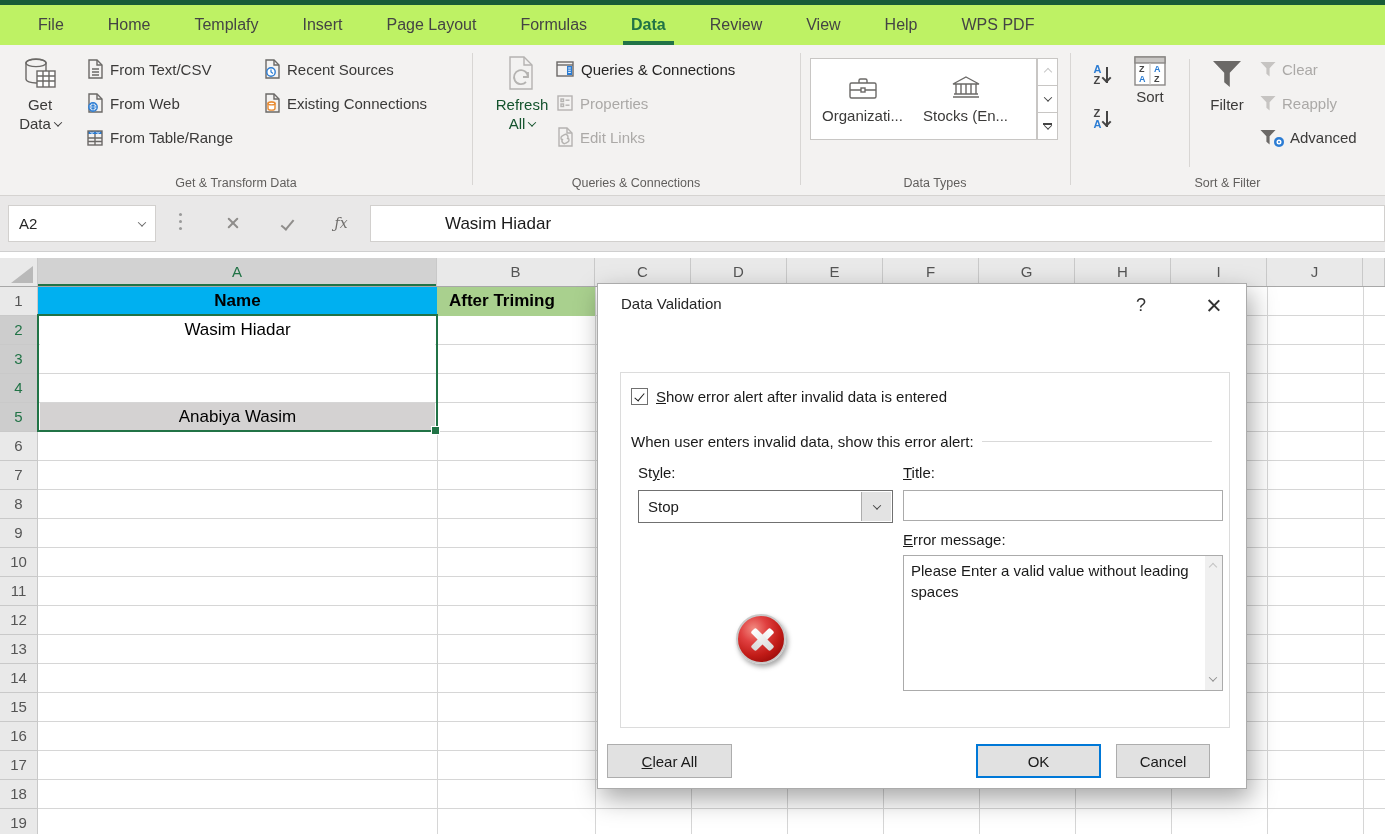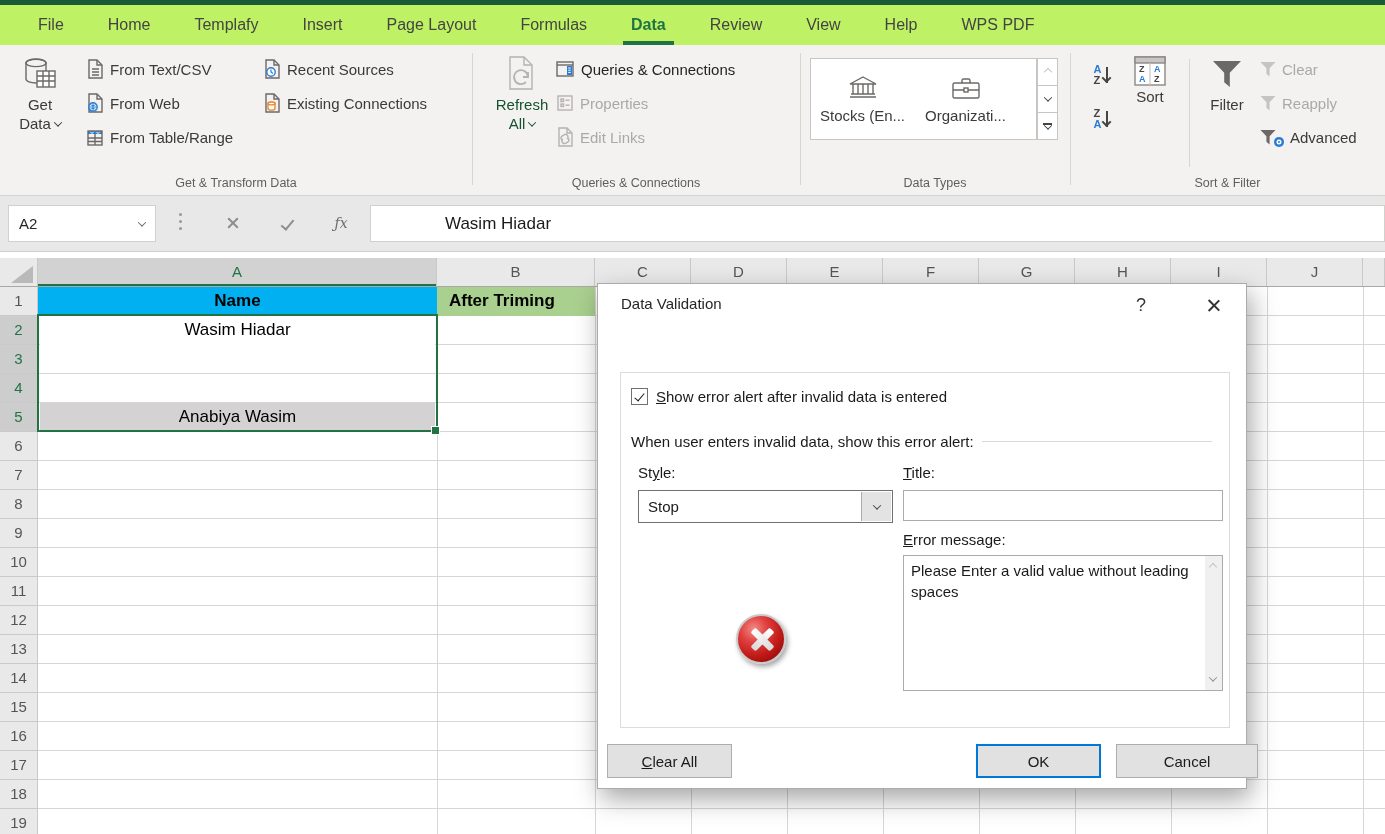--- a/index.html
+++ b/index.html
@@ -234,33 +234,33 @@
         <span>Edit Links</span>
       </div>
       <div class="glabel">Queries &amp; Connections</div>
     </div>
     <div class="rsep" style="left:800px"></div>
 
     <div class="rgroup" style="left:800px;width:270px">
       <div class="gallery" style="left:10px;top:13px;width:227px;height:82px">
         <div class="gal-item">
           <svg width="30" height="26" viewBox="0 0 30 26">
-              <path class="st" d="M15 2 28 9H2z" fill="#fff"></path>
-              <path class="st" d="M5 9v10M10 9v10M15 9v10M20 9v10M25 9v10M3 19h24M2 22h26"></path>
-            </svg>
-          <span>Stocks (En...</span>
-        </div>
-        <div class="gal-item">
-          <svg width="30" height="26" viewBox="0 0 30 26">
               <rect class="st" x="2" y="8" width="26" height="15" rx="1.5" fill="#fff"></rect>
               <path class="st" d="M11 8V5.5A1.5 1.5 0 0 1 12.5 4h5A1.5 1.5 0 0 1 19 5.5V8"></path>
               <rect class="st" x="13" y="13" width="4" height="4" fill="#fff"></rect>
               <path class="st" d="M2 15h11M17 15h11"></path>
             </svg>
           <span>Organizati...</span>
+        </div>
+        <div class="gal-item">
+          <svg width="30" height="26" viewBox="0 0 30 26">
+              <path class="st" d="M15 2 28 9H2z" fill="#fff"></path>
+              <path class="st" d="M5 9v10M10 9v10M15 9v10M20 9v10M25 9v10M3 19h24M2 22h26"></path>
+            </svg>
+          <span>Stocks (En...</span>
         </div>
       </div>
       <div class="gal-scroll" style="left:237px;top:13px;height:82px">
         <div>
             <i class="chev up" style="color:#C8C8C8"></i>
           </div>
         <div>
             <i class="chev down" style="color:#444"></i>
           </div>
         <div style="flex-direction:column">
@@ -443,18 +443,18 @@
     </div>
 
     <div class="stopicon"></div>
 
     <div class="dbtn" style="left:9px;width:125px">
         <span><span></span><span class="acc">C</span><span>lear All</span></span>
       </div>
     <div class="dbtn primary" style="left:378px;width:125px">
         <span>OK</span>
       </div>
-    <div class="dbtn" style="left:518px;width:142px">
+    <div class="dbtn" style="left:518px;width:94px">
         <span>Cancel</span>
       </div>
   </div>
 
 </div>
 
 </body></html>

